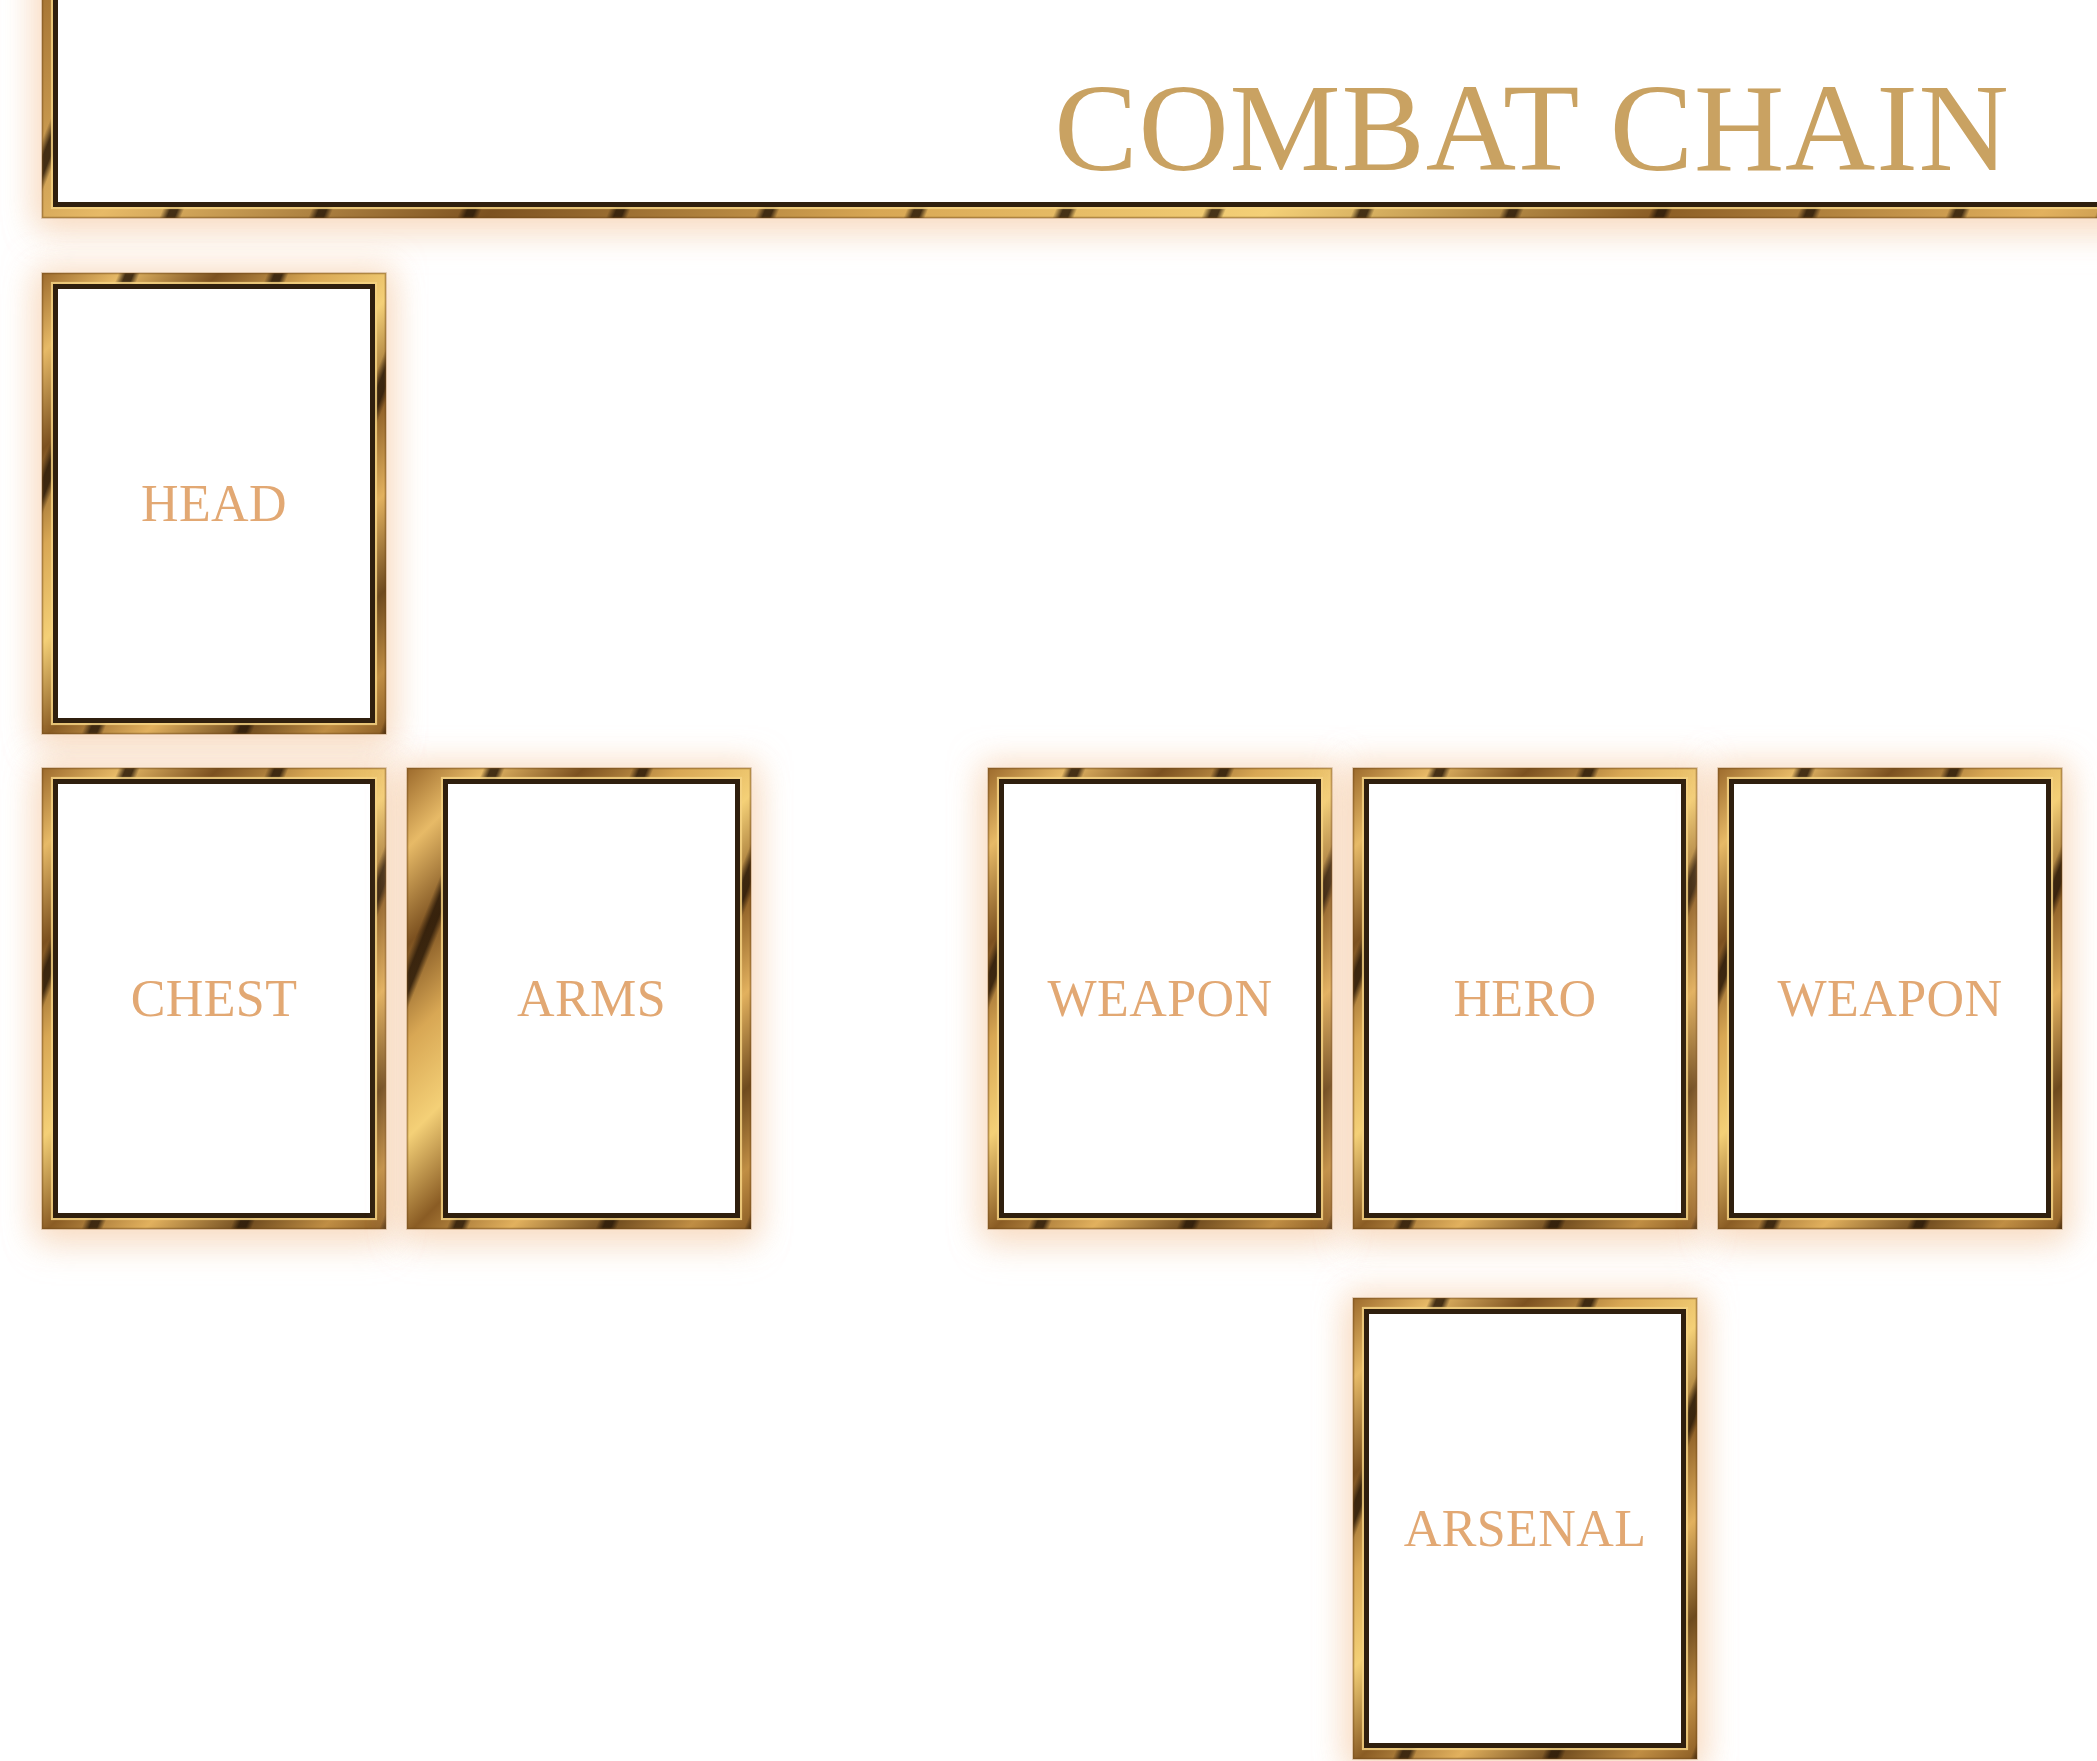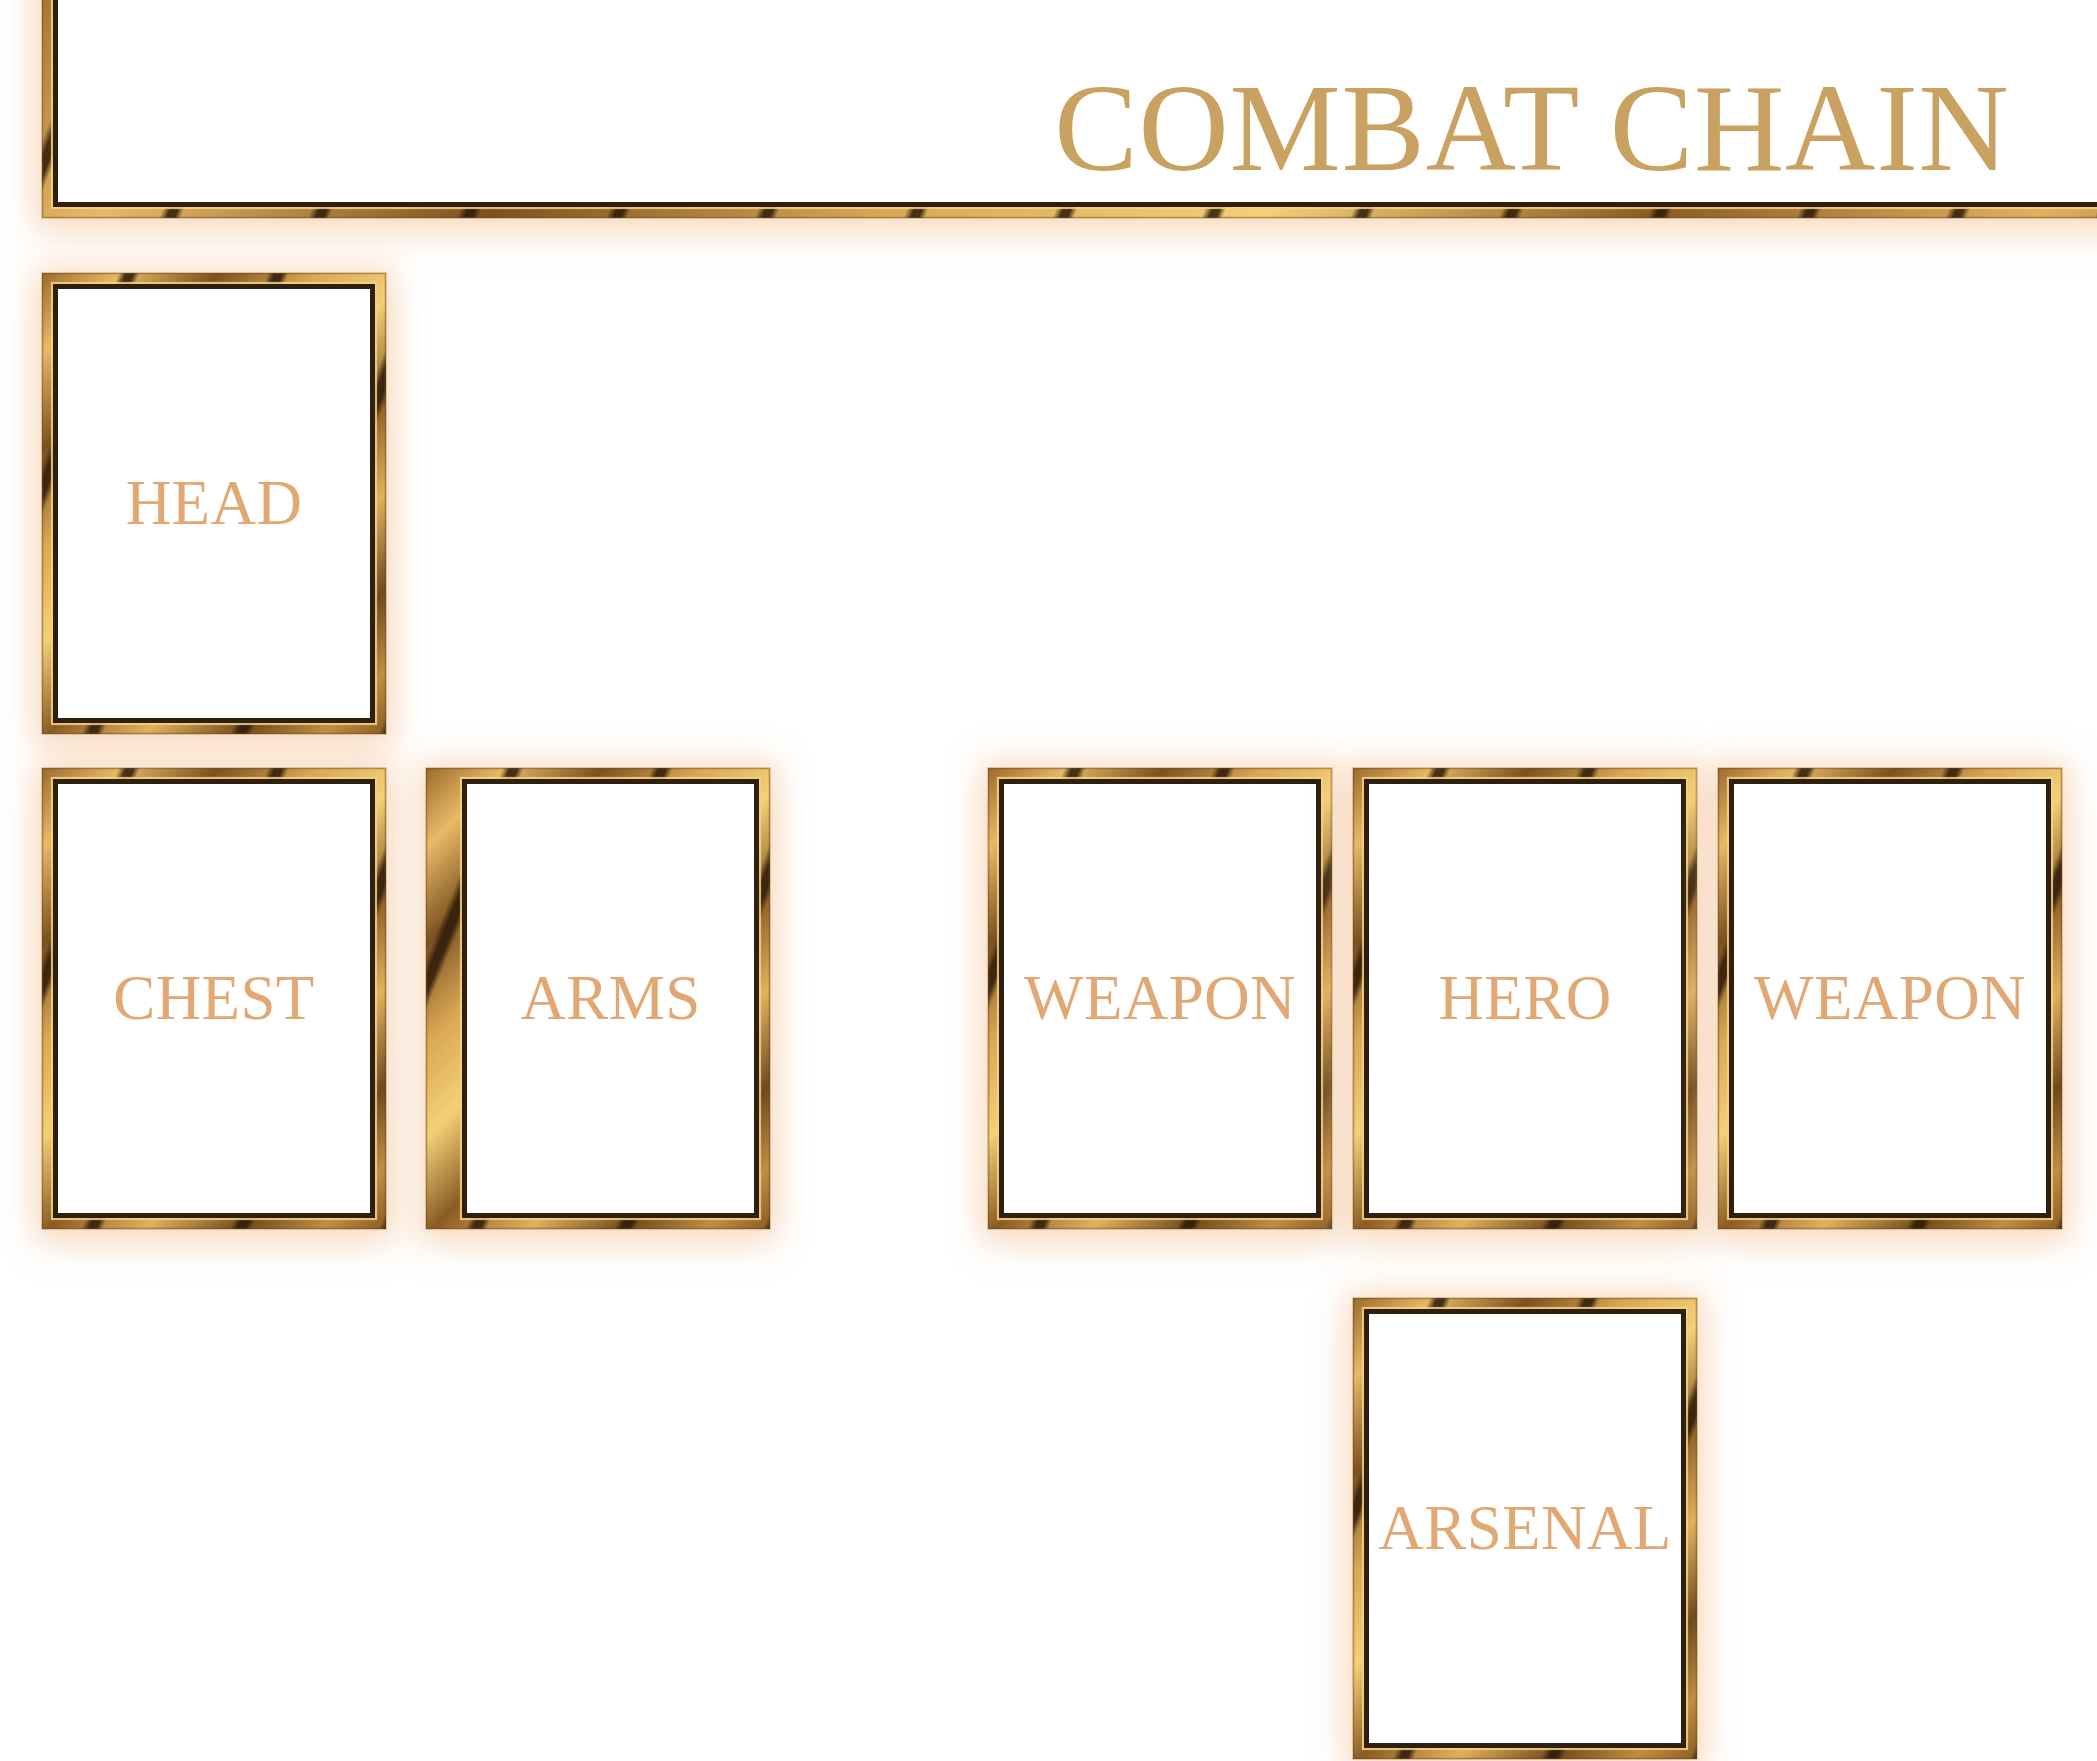--- a/index.html
+++ b/index.html
@@ -46,21 +46,21 @@
     border: 5.5px solid #2f1f0e;
     box-shadow: 0 0 0 2.1px rgba(244,210,130,0.85); 
     display: flex;
     align-items: center;
     justify-content: center;
   }
 
   
   .card { width: 344px; height: 461px; }
   .zone-label {
-    font-size: 63px;
+    font-size: 52px;
     letter-spacing: 0.4px;
     color: var(--zone-text, #e2a873);
     white-space: nowrap;
     user-select: none;
   }
 
   
   .title-bar { left: 42px; top: -50px; width: 2964px; height: 268px; }
   .title-face { position: relative; }
   .title-text {
@@ -73,21 +73,21 @@
     font-size: 125px;
     letter-spacing: 0.8px;
     color: var(--title-text, #c9a262);
     white-space: nowrap;
     user-select: none;
   }
 
   
   .pos-head         { left: 42px;  top: 273px;  }
   .pos-chest        { left: 42px;  top: 768px; }
-  .pos-arms         { left: 426px; top: 768px; padding-left: 36px; }
+  .pos-arms         { left: 407px; top: 768px; padding-left: 36px; }
   .pos-weapon-left  { left: 988px; top: 768px; }
   .pos-hero         { left: 1353px; top: 768px; }
   .pos-weapon-right { left: 1718px; top: 768px; }
   .pos-legs         { left: 42px;  top: 1269px; }
   .pos-arsenal      { left: 1353px; top: 1298px; }
 </style>
 </head>
 <body style="background: rgb(255, 255, 255);">
 
 <div class="board">

